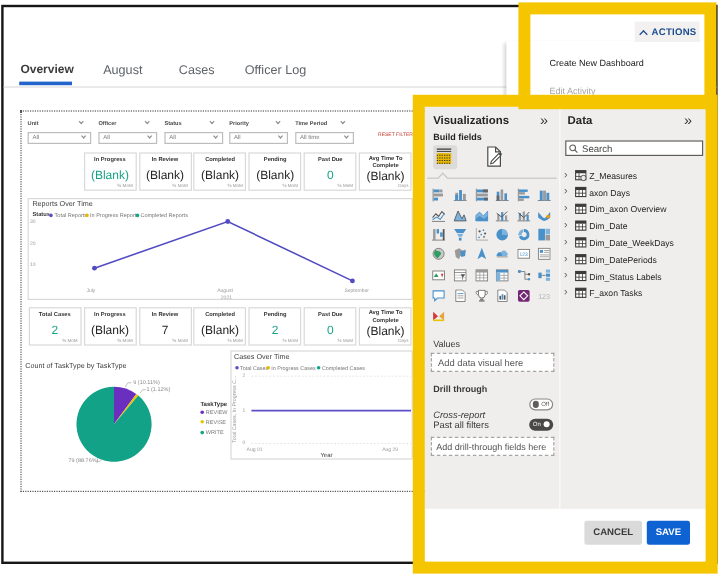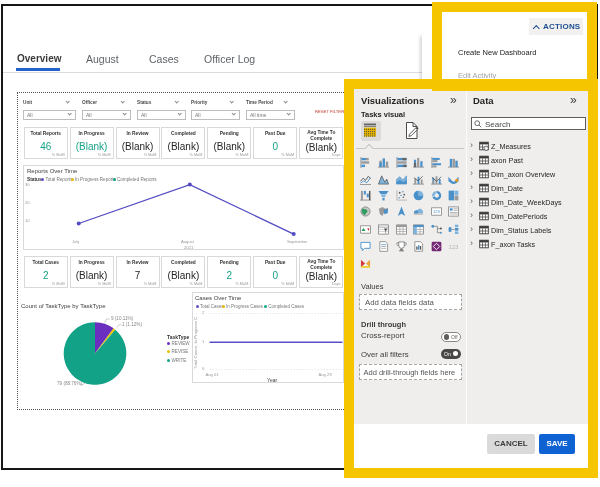--- a/index.html
+++ b/index.html
@@ -53,25 +53,20 @@
   <div class="fsel" style="left:137px; top:110px; width:49px;">All</div>
   <div class="fsel" style="left:191px; top:110px; width:49px;">All</div>
   <div class="fsel" style="left:246px; top:110px; width:49px;">All time</div>
   <div class="chev" style="left:68px; top:112px;"></div>
   <div class="chev" style="left:123px; top:112px;"></div>
   <div class="chev" style="left:178px; top:112px;"></div>
   <div class="chev" style="left:232px; top:112px;"></div>
   <div class="chev" style="left:287px; top:112px;"></div>
   <div class="abs" style="left:315px; top:109px; font-size:4.2px; color:#c0392b;">RESET FILTERS</div>
 
-  <div class="card" style="left:23.7px; top:127px; width:44px; height:32px;">
-    <div class="ct" style="top:3px;">Total Reports</div>
-    <div class="cv teal" style="top:13px;">46</div>
-    <div class="cm">% MoM</div>
-  </div>
   <div class="card" style="left:69.6px; top:127px; width:44px; height:32px;">
     <div class="ct" style="top:3px;">In Progress</div>
     <div class="cv teal" style="top:13px;">(Blank)</div>
     <div class="cm">% MoM</div>
   </div>
   <div class="card" style="left:115.5px; top:127px; width:44px; height:32px;">
     <div class="ct" style="top:3px;">In Review</div>
     <div class="cv" style="top:13px;">(Blank)</div>
     <div class="cm">% MoM</div>
   </div>
@@ -203,21 +198,21 @@
   <div class="abs" style="left:529px; top:18px; width:54px; height:16.5px; background:#f2f1f0;"></div>
   <div class="abs" style="left:543px; top:22px; font-size:8px; font-weight:bold; color:#1d4d8f; letter-spacing:0.2px;">ACTIONS</div>
   <div class="abs" style="left:534px; top:26px; width:4.5px; height:4.5px; border-left:1.6px solid #1d4d8f; border-top:1.6px solid #1d4d8f; transform:rotate(45deg);"></div>
 
   <div class="abs" style="left:354px; top:89px; width:235px; height:380px; background:#fff;"></div>
   <div class="abs" style="left:354px; top:89px; width:235px; height:335px; background:#efeeed;"></div>
   <div class="abs" style="left:465.5px; top:89px; width:1.5px; height:335px; background:#fbfbfb;"></div>
 
   <div class="abs" style="left:361px; top:94.5px; font-size:9.5px; font-weight:bold; color:#252423;">Visualizations</div>
   <div class="abs" style="left:450px; top:92.5px; font-size:12px; color:#3b3a39;">»</div>
-  <div class="abs" style="left:361px; top:109.5px; font-size:7.5px; font-weight:bold; color:#252423;">Tasks visual</div>
+  <div class="abs" style="left:361px; top:109.5px; font-size:7.5px; font-weight:bold; color:#252423;">Build fields</div>
 
   <div class="abs" style="left:360.5px; top:120.5px; width:20.5px; height:20.5px; background:#dcdbda; border-radius:2px;"></div>
   <svg class="abs" style="left:363px; top:123px;" width="15" height="15" viewBox="0 0 15 15">
     <line x1="1" y1="1.2" x2="13" y2="1.2" stroke="#3b3b3b" stroke-width="1.1"></line>
     <line x1="1" y1="3.2" x2="13" y2="3.2" stroke="#3b3b3b" stroke-width="0.8"></line>
     <rect x="1" y="4.6" width="12" height="9" fill="#e8b800"></rect>
     <line x1="1" y1="6.4" x2="13" y2="6.4" stroke="#3b3b3b" stroke-width="0.9" stroke-dasharray="1.1,0.9"></line>
     <line x1="1" y1="8.6" x2="13" y2="8.6" stroke="#3b3b3b" stroke-width="0.9" stroke-dasharray="1.1,0.9"></line>
     <line x1="1" y1="10.8" x2="13" y2="10.8" stroke="#3b3b3b" stroke-width="0.9" stroke-dasharray="1.1,0.9"></line>
     <line x1="1" y1="13" x2="13" y2="13" stroke="#3b3b3b" stroke-width="0.9" stroke-dasharray="1.1,0.9"></line>
@@ -449,28 +444,28 @@
     </svg>
 
   <svg class="gi" style="left:360.3px; top:257.6px;" viewBox="0 0 12 12">
       <polygon points="1,2 5.5,6 1,10" fill="#d23b3b"></polygon>
       <polygon points="11,2 6.5,6 11,10" fill="#e8a33d"></polygon>
       <rect x="1" y="9" width="10" height="1.5" fill="#e8c500"></rect>
     </svg>
 
   <div class="abs" style="left:361px; top:281.5px; font-size:7.5px; color:#3b3a39;">Values</div>
   <div class="abs" style="left:359px; top:293.5px; width:103px; height:16px; background:#fff; border:1px dashed #a8a6a4;"></div>
-  <div class="abs" style="left:365px; top:297.5px; font-size:7.8px; color:#555;">Add data fields data</div>
+  <div class="abs" style="left:365px; top:297.5px; font-size:7.8px; color:#555;">Add data visual here</div>
   <div class="abs" style="left:361px; top:319.5px; font-size:7.5px; font-weight:bold; color:#3b3a39;">Drill through</div>
-  <div class="abs" style="left:361px; top:331px; font-size:7.8px; color:#3b3a39;">Cross-report</div>
+  <div class="abs" style="left:361px; top:341px; font-size:7.8px; color:#3b3a39;font-style:italic;">Cross-report</div>
 
   <div class="abs" style="left:441px; top:332px; width:20px; height:10px; border:1px solid #8a8886; border-radius:5px; background:#fff;"></div>
   <div class="abs" style="left:443.5px; top:334.2px; width:5.6px; height:5.6px; border-radius:50%; background:#605e5c;"></div>
   <div class="abs" style="left:451px; top:334.4px; font-size:5px; color:#605e5c;">Off</div>
-  <div class="abs" style="left:361px; top:349.5px; font-size:7.8px; color:#3b3a39;">Over all filters</div>
+  <div class="abs" style="left:361px; top:349.5px; font-size:7.8px; color:#3b3a39;">Past all filters</div>
 
   <div class="abs" style="left:441px; top:348.5px; width:20px; height:10px; border-radius:5px; background:#4a4846;"></div>
   <div class="abs" style="left:444px; top:350.7px; font-size:5px; color:#fff;">On</div>
   <div class="abs" style="left:452.8px; top:350.7px; width:5.6px; height:5.6px; border-radius:50%; background:#fff;"></div>
   <div class="abs" style="left:359px; top:364px; width:103px; height:16px; background:#fff; border:1px dashed #a8a6a4;"></div>
   <div class="abs" style="left:363.5px; top:368px; font-size:7.5px; color:#555;">Add drill-through fields here</div>
 
   <div class="abs" style="left:473px; top:94.5px; font-size:9.5px; font-weight:bold; color:#252423;">Data</div>
   <div class="abs" style="left:570px; top:92.5px; font-size:12px; color:#3b3a39;">»</div>
 
@@ -494,21 +489,21 @@
     </div>
   <div class="drow" style="top:153.5px;">
       <span class="dch">›</span>
       <svg class="dic" viewBox="0 0 10 10">
         <rect x="0.7" y="1.2" width="8.6" height="7.6" fill="#fff" stroke="#3b3a39" stroke-width="0.9"></rect>
         <rect x="0.7" y="1.2" width="8.6" height="2.2" fill="#3b3a39"></rect>
         <line x1="0.7" y1="6" x2="9.3" y2="6" stroke="#3b3a39" stroke-width="0.7"></line>
         <line x1="3.5" y1="3.4" x2="3.5" y2="8.8" stroke="#3b3a39" stroke-width="0.7"></line>
         <line x1="6.4" y1="3.4" x2="6.4" y2="8.8" stroke="#3b3a39" stroke-width="0.7"></line>
       </svg>
-      <span class="dtx">axon Past</span>
+      <span class="dtx">axon Days</span>
     </div>
   <div class="drow" style="top:167.5px;">
       <span class="dch">›</span>
       <svg class="dic" viewBox="0 0 10 10">
         <rect x="0.7" y="1.2" width="8.6" height="7.6" fill="#fff" stroke="#3b3a39" stroke-width="0.9"></rect>
         <rect x="0.7" y="1.2" width="8.6" height="2.2" fill="#3b3a39"></rect>
         <line x1="0.7" y1="6" x2="9.3" y2="6" stroke="#3b3a39" stroke-width="0.7"></line>
         <line x1="3.5" y1="3.4" x2="3.5" y2="8.8" stroke="#3b3a39" stroke-width="0.7"></line>
         <line x1="6.4" y1="3.4" x2="6.4" y2="8.8" stroke="#3b3a39" stroke-width="0.7"></line>
       </svg>

